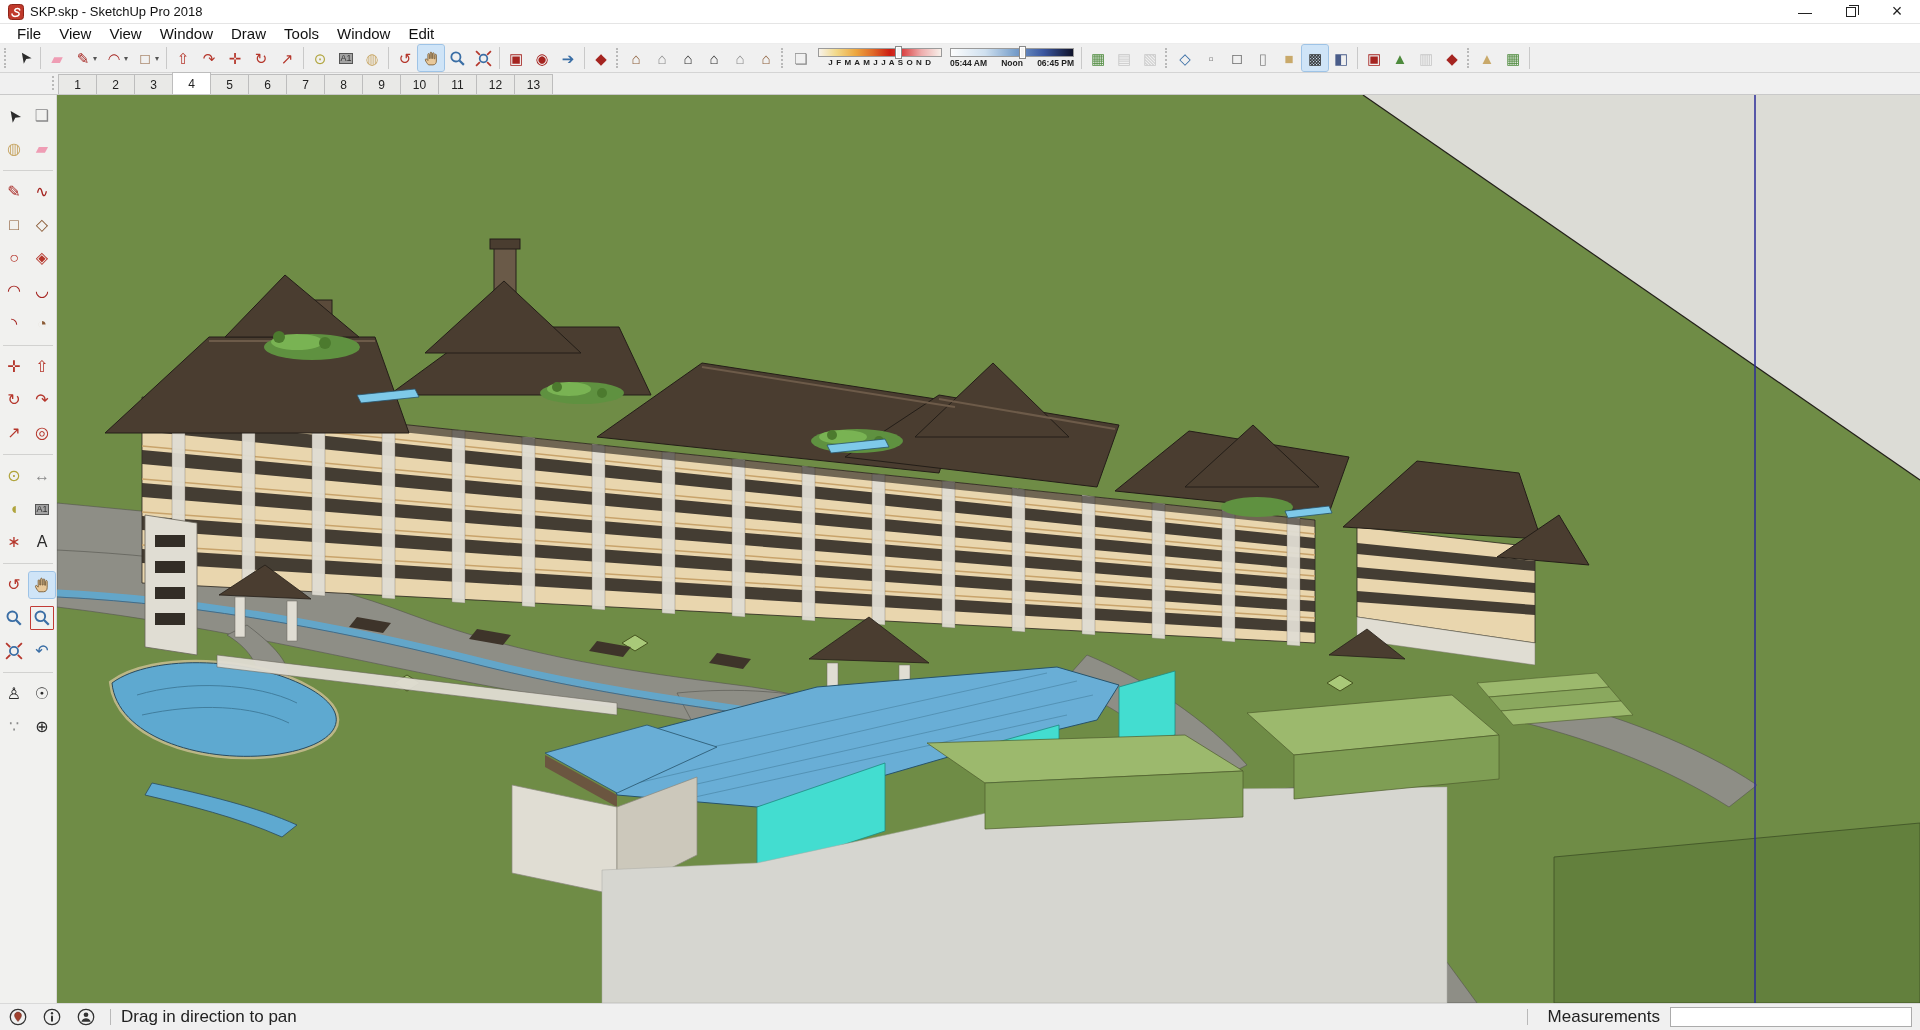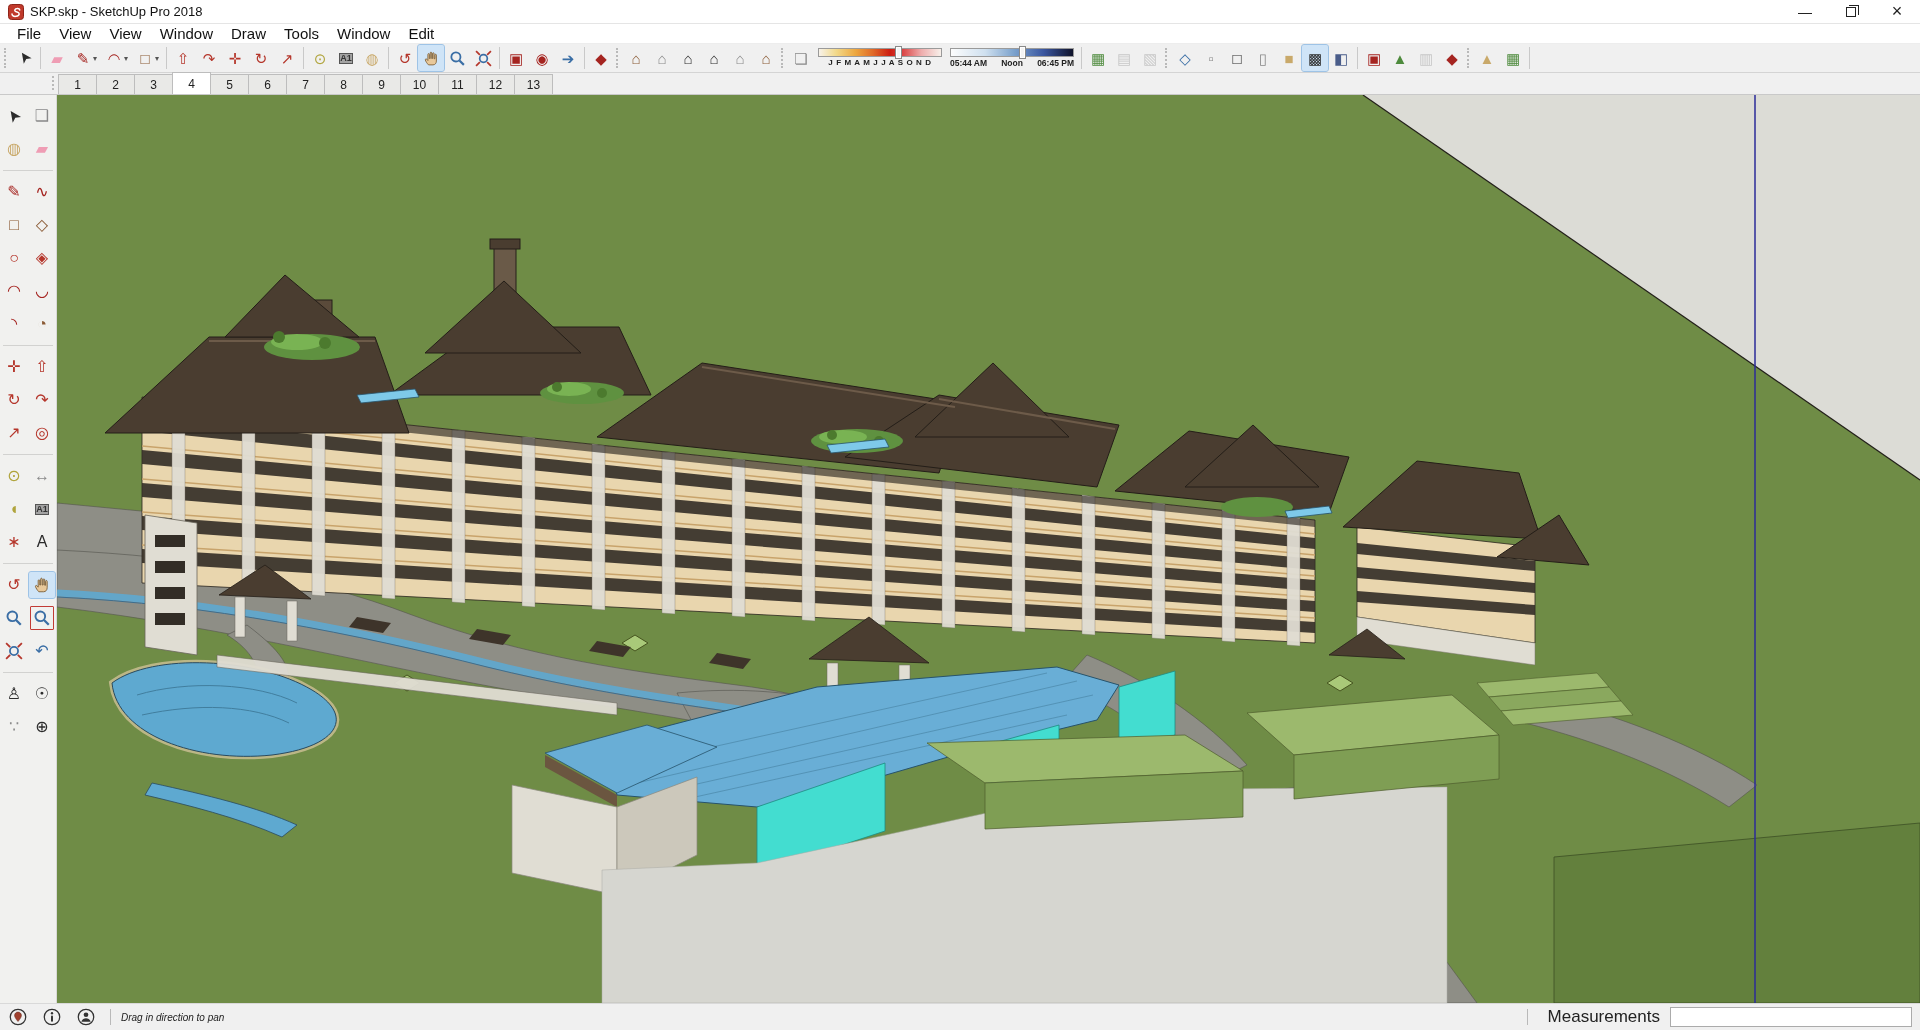--- a/index.html
+++ b/index.html
@@ -28,21 +28,21 @@
   .tb { width:26px; height:26px; display:flex; align-items:center; justify-content:center;
     font-size:15px; line-height:1; color:#444; border-radius:2px; }
   .tb svg { width:17px; height:17px; }
   .tb.active { background:#cfe4f7; outline:1px solid #9ec3e6; }
   .dd { font-size:8px; color:#555; width:8px; margin-left:-3px; }
   .rNW { transform:rotate(-125deg); }
   .cDk { color:#2b2b2b; } .cR { color:#b5362b; } .cP { color:#ef9db4; }
   .cBr { color:#8a5a34; } .cTan { color:#c9a96a; } .cOl { color:#b0a43c; }
   .cBl { color:#3a6ea5; } .cGr { color:#4d8a3c; } .cGy { color:#8a8a8a; }
   .cNav { color:#4a5d8a; } .cCrim { color:#a52420; }
-  .tA1 { font-size:9px; font-weight:bold; border:1px solid #555; padding:0 0; color:#333; background:#a3a3a3; }
+  .tA1 { font-size:9px; font-weight:normal; border:1px solid #555; padding:0 0; color:#333; background:#a3a3a3; }
   .dis { opacity:.4; }
 
   
   .shadow-slider { width:124px; height:24px; margin:0 4px; position:relative;font-weight:bold; }
   .grad { height:9px; margin-top:2px; border:1px solid #9a9a9a; }
   .grad.months { background:linear-gradient(90deg,#f7f2ea 0%,#f2d98a 14%,#eda73f 30%,#e06a28 44%,#cc1d10 58%,#d94040 68%,#eeadad 84%,#f7f0ea 100%); }
   .grad.time { background:linear-gradient(90deg,#fdfdfd 0%,#cfe0ef 28%,#7aa1cc 52%,#3a56a0 76%,#10132b 100%); }
   .thumb { position:absolute; top:0; width:7px; height:13px; background:#f4f4f4;
     border:1px solid #8a8a8a; box-shadow:0 0 0 1px #fff inset; }
   .slabel { font-size:8px; color:#222; letter-spacing:.6px; text-align:center; margin-top:1px; white-space:nowrap; }
@@ -65,21 +65,21 @@
   .psep { grid-column:1 / span 2; height:1px; background:#d2d2d0; margin:1px 2px; }
   .zoomwin-wrap { outline:1.5px solid #c23b35; outline-offset:-2px; }
 
   .viewport { position:relative; width:1863px; height:908px; background:#6f8c46; }
   .viewport svg.scene { position:absolute; inset:0; }
 
   
   .statusbar { height:27px; background:#f0f0f0; border-top:1px solid #d9d9d9; display:flex; align-items:center; padding:0 8px; }
   .sicon { width:20px; height:20px; margin-right:14px; display:flex; align-items:center; justify-content:center; }
   .vline { width:1px; height:16px; background:#b9b9b9; margin:0 10px 0 0; }
-  .hint { font-size:10px; color:#222;font-style:italic; }
+  .hint { font-size:17px; color:#222; }
   .meas { margin-left:auto; display:flex; align-items:center; }
   .meas-label { font-size:17px; color:#222; margin:0 10px; }
   .meas-input { width:242px; height:20px; border:1px solid #ababab; background:#fff; font-size:12px; padding:0 4px; font-family:"Liberation Sans",sans-serif; }
 </style>
 </head>
 <body>
 
 <div class="titlebar">
   <svg class="app-logo" viewBox="0 0 16 16">
     <rect x="0.5" y="0.5" width="15" height="15" rx="3" fill="#c0392b" stroke="#8e2419"></rect>

